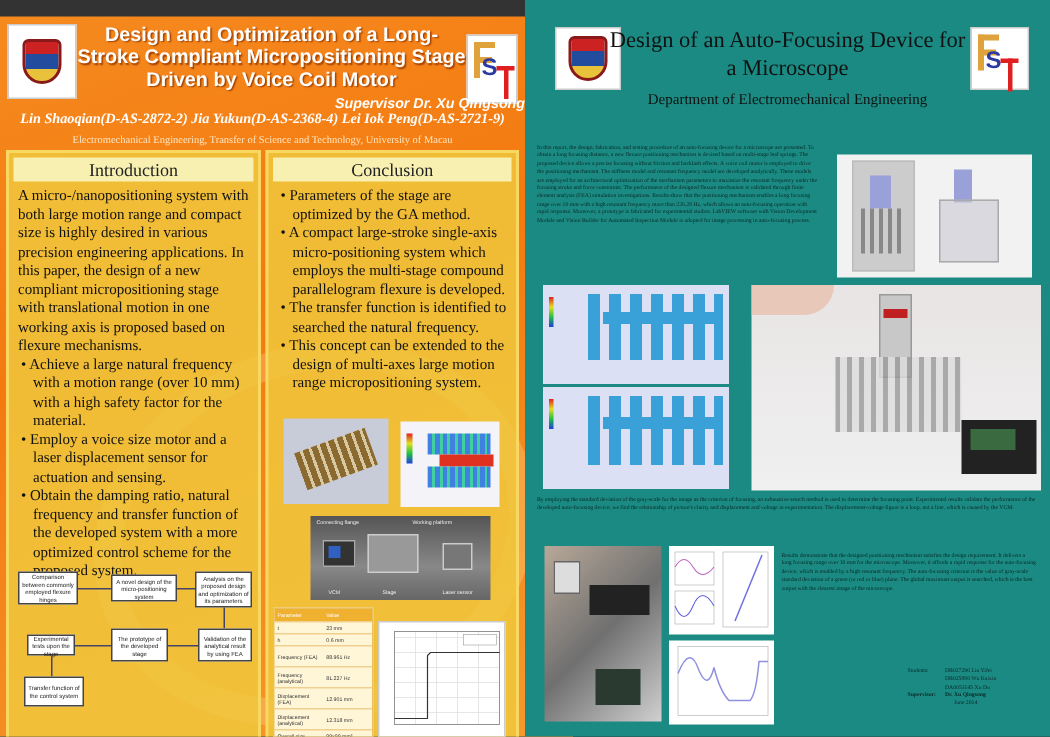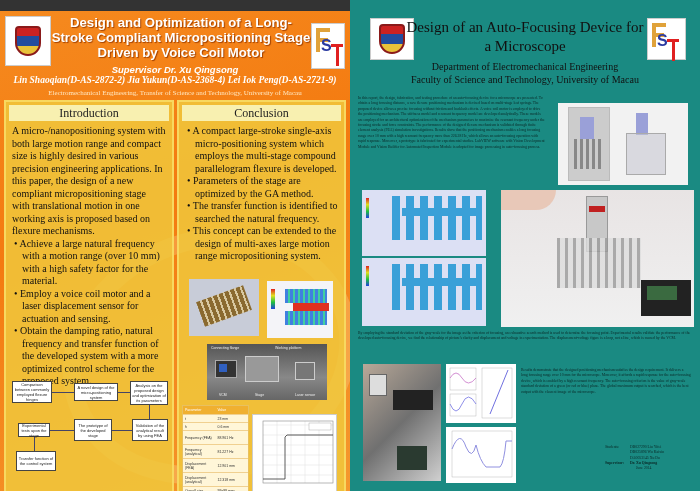--- a/index.html
+++ b/index.html
@@ -10,21 +10,21 @@
 .logo-um{position:absolute;width:46px;height:50px;background:#fff;border:1px solid #ccc;display:flex;align-items:center;justify-content:center}
 .logo-um .crest{width:26px;height:30px;border-radius:4px 4px 13px 13px;background:linear-gradient(#c22 0 30%,#224c9e 30% 70%,#e8c23a 70%);border:2px solid #8a1a1a}
 .logo-fst{position:absolute;width:34px;height:46px;background:#fff;border:1px solid #ccc}
 .logo-fst .f{position:absolute;left:4px;top:4px;width:4px;height:24px;background:#e0a23a}
 .logo-fst .f2{position:absolute;left:4px;top:4px;width:14px;height:4px;background:#e0a23a}
 .logo-fst .f3{position:absolute;left:4px;top:14px;width:12px;height:4px;background:#e0a23a}
 .logo-fst .s{position:absolute;left:9px;top:13px;font:bold 16px "Liberation Sans",sans-serif;color:#2a3aa0}
 .logo-fst .t{position:absolute;left:19px;top:20px;width:12px;height:3px;background:#e02020}
 .logo-fst .t2{position:absolute;left:24px;top:20px;width:3px;height:22px;background:#e02020}
 .l-title{position:absolute;left:50px;top:4px;width:262px;text-align:center;font:bold 13.2px/15px "Liberation Sans",sans-serif;color:#fff;text-shadow:1px 1px 1px #a04000}
-.l-sup{position:absolute;left:0;width:350px;top:53px;text-align:center;font:italic bold 9.5px "Liberation Sans",sans-serif;color:#fff}
+.l-sup{position:absolute;left:0;width:350px;top:53px;text-align:right;font:italic bold 9.5px "Liberation Sans",sans-serif;color:#fff}
 .l-auth{position:absolute;left:4px;width:342px;top:64px;text-align:center;font:italic bold 9.5px "Liberation Serif",serif;color:#fff;white-space:nowrap}
 .l-aff{position:absolute;left:0;width:350px;top:78px;text-align:center;font:7px "Liberation Serif",serif;color:#ffe6c0}
 .panel{position:absolute;background:rgba(240,200,60,.85);border:2px solid #f8d860}
 .phead{background:#f8f0b0;text-align:center;font:12px "Liberation Serif",serif;color:#222;height:16px;line-height:16px;margin:3px 3px 4px}
 .pbody{font:10px/12.5px "Liberation Serif",serif;color:#111;padding:0 6px}
 .bul{padding-left:10px;text-indent:-8px}
 .bul::before{content:"• "}
 .flow{position:absolute;left:8px;top:370px;width:160px;height:120px}
 .fb{position:absolute;background:#fff;border:1px solid #444;font:4px/5px "Liberation Sans",sans-serif;text-align:center;color:#222;display:flex;align-items:center;justify-content:center;padding:1px}
 .arr{position:absolute;background:#446;}
@@ -62,21 +62,21 @@
     <div class="l-sup">Supervisor Dr. Xu Qingsong</div>
     <div class="l-auth">Lin Shaoqian(D-AS-2872-2)   Jia Yukun(D-AS-2368-4)   Lei Iok Peng(D-AS-2721-9)</div>
     <div class="l-aff">Electromechanical Engineering, Transfer of Science and Technology, University of Macau</div>
   </div>
 
   <div class="panel" style="left:4px;top:89px;width:170px;height:400px">
     <div class="phead">Introduction</div>
     <div class="pbody">A micro-/nanopositioning system with both large motion range and compact size is highly desired in various precision engineering applications. In this paper, the design of a new compliant micropositioning stage with translational motion in one working axis is proposed based on flexure mechanisms.</div>
     <div class="pbody">
       <div class="bul">Achieve a large natural frequency with a motion range (over 10 mm) with a high safety factor for the material.</div>
-      <div class="bul">Employ a voice coil motor and a laser displacement sensor for actuation and sensing.</div>
+      <div class="bul">Employ a voice size motor and a laser displacement sensor for actuation and sensing.</div>
       <div class="bul">Obtain the damping ratio, natural frequency and transfer function of the developed system with a more optimized control scheme for the proposed system.</div>
     </div>
   </div>
 
   <div class="flow">
     <div class="fb" style="left:4px;top:0;width:40px;height:22px">Comparison between commonly employed flexure hinges</div>
     <div class="arr" style="left:44px;top:11px;width:22px;height:1px"></div>
     <div class="fb" style="left:66px;top:2px;width:44px;height:18px">A novel design of the micro-positioning system</div>
     <div class="arr" style="left:110px;top:11px;width:12px;height:1px"></div>
     <div class="fb" style="left:122px;top:0;width:38px;height:24px">Analysis on the proposed design and optimization of its parameters</div>
@@ -86,22 +86,22 @@
     <div class="fb" style="left:66px;top:38px;width:38px;height:22px">The prototype of the developed stage</div>
     <div class="arr" style="left:42px;top:49px;width:24px;height:1px"></div>
     <div class="fb" style="left:10px;top:42px;width:32px;height:14px">Experimental tests upon the stage</div>
     <div class="arr" style="left:26px;top:56px;width:1px;height:14px"></div>
     <div class="fb" style="left:8px;top:70px;width:40px;height:20px">Transfer function of the control system</div>
   </div>
 
   <div class="panel" style="left:177px;top:89px;width:169px;height:400px">
     <div class="phead">Conclusion</div>
     <div class="pbody">
+      <div class="bul">Parameters of the stage are optimized by the GA method.</div>
       <div class="bul">A compact large-stroke single-axis micro-positioning system which employs the multi-stage compound parallelogram flexure is developed.</div>
-      <div class="bul">Parameters of the stage are optimized by the GA method.</div>
       <div class="bul">The transfer function is identified to searched the natural frequency.</div>
       <div class="bul">This concept can be extended to the design of multi-axes large motion range micropositioning system.</div>
     </div>
   </div>
 
   <div class="img" style="left:189px;top:268px;width:70px;height:57px;background:#c8ccd8">
     <div style="position:absolute;left:10px;top:14px;width:50px;height:26px;background:repeating-linear-gradient(90deg,#8a6a30 0 4px,#d8c8a0 4px 6px);transform:rotate(-20deg)"></div>
   </div>
   <div class="img" style="left:267px;top:270px;width:66px;height:57px;background:#f4f4f8">
     <div style="position:absolute;left:18px;top:8px;width:42px;height:14px;background:repeating-linear-gradient(90deg,#4080e0 0 3px,#40d0a0 3px 5px)"></div>
@@ -185,21 +185,20 @@
   <div class="logo-fst" style="left:297px;top:18px;width:39px;height:42px">
     <div class="f"></div>
       <div class="f2"></div>
       <div class="f3"></div>
       <div class="s">S</div>
       <div class="t"></div>
       <div class="t2"></div>
   </div>
   <div class="r-dept">
     <div>Department of Electromechanical Engineering</div>
-    <div>Faculty of Science and Technology,  University of Macau</div>
   </div>
 
   <div class="r-text" style="left:8px;top:96px;width:188px;height:92px;overflow:hidden">In this report, the design, fabrication, and testing procedure of an auto-focusing device for a microscope are presented. To obtain a long focusing distance, a new flexure positioning mechanism is devised based on multi-stage leaf springs. The proposed device allows a precise focusing without friction and backlash effects. A voice coil motor is employed to drive the positioning mechanism. The stiffness model and resonant frequency model are developed analytically. These models are employed for an architectural optimization of the mechanism parameters to maximize the resonant frequency under the focusing stroke and force constraints. The performance of the designed flexure mechanism is validated through finite element analysis (FEA) simulation investigations. Results show that the positioning mechanism enables a long focusing range over 10 mm with a high resonant frequency more than 226.28 Hz, which allows an auto-focusing operation with rapid response. Moreover, a prototype is fabricated for experimental studies. LabVIEW software with Vision Development Module and Vision Builder for Automated Inspection Module is adopted for image processing in auto-focusing process.</div>
 
   <div class="img" style="left:208px;top:103px;width:130px;height:82px;background:#f2f2f2">
     <div style="position:absolute;left:10px;top:4px;width:42px;height:74px;background:#ccc;border:1px solid #bbb"></div>
     <div style="position:absolute;left:22px;top:14px;width:14px;height:22px;background:#9aa0d8"></div>
     <div style="position:absolute;left:16px;top:36px;width:30px;height:30px;background:repeating-linear-gradient(90deg,#888 0 3px,#ccc 3px 6px)"></div>
     <div style="position:absolute;left:78px;top:10px;width:12px;height:22px;background:#9aa0d8"></div>
     <div style="position:absolute;left:68px;top:30px;width:40px;height:42px;border:1px solid #aaa;background:rgba(200,200,210,.6)"></div>

